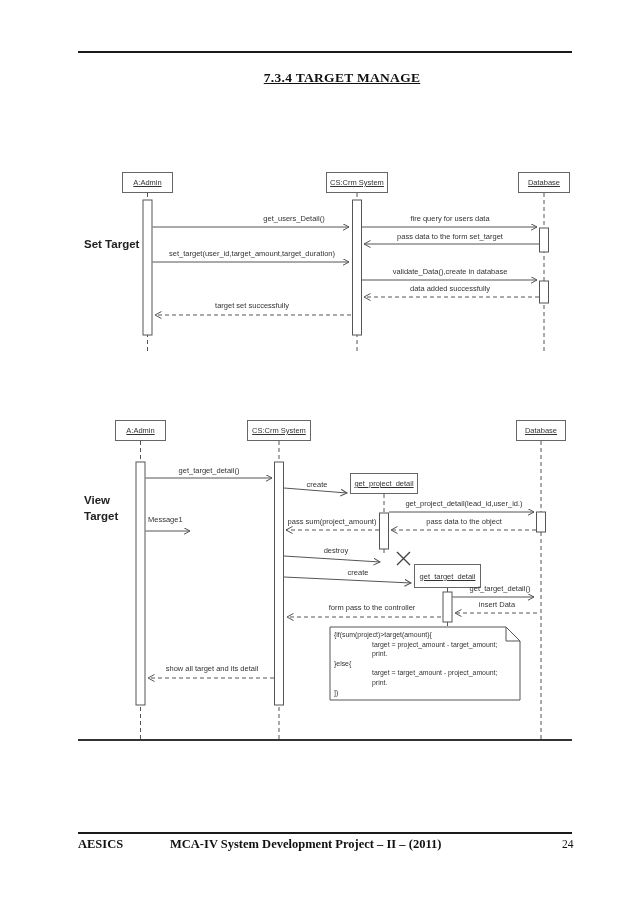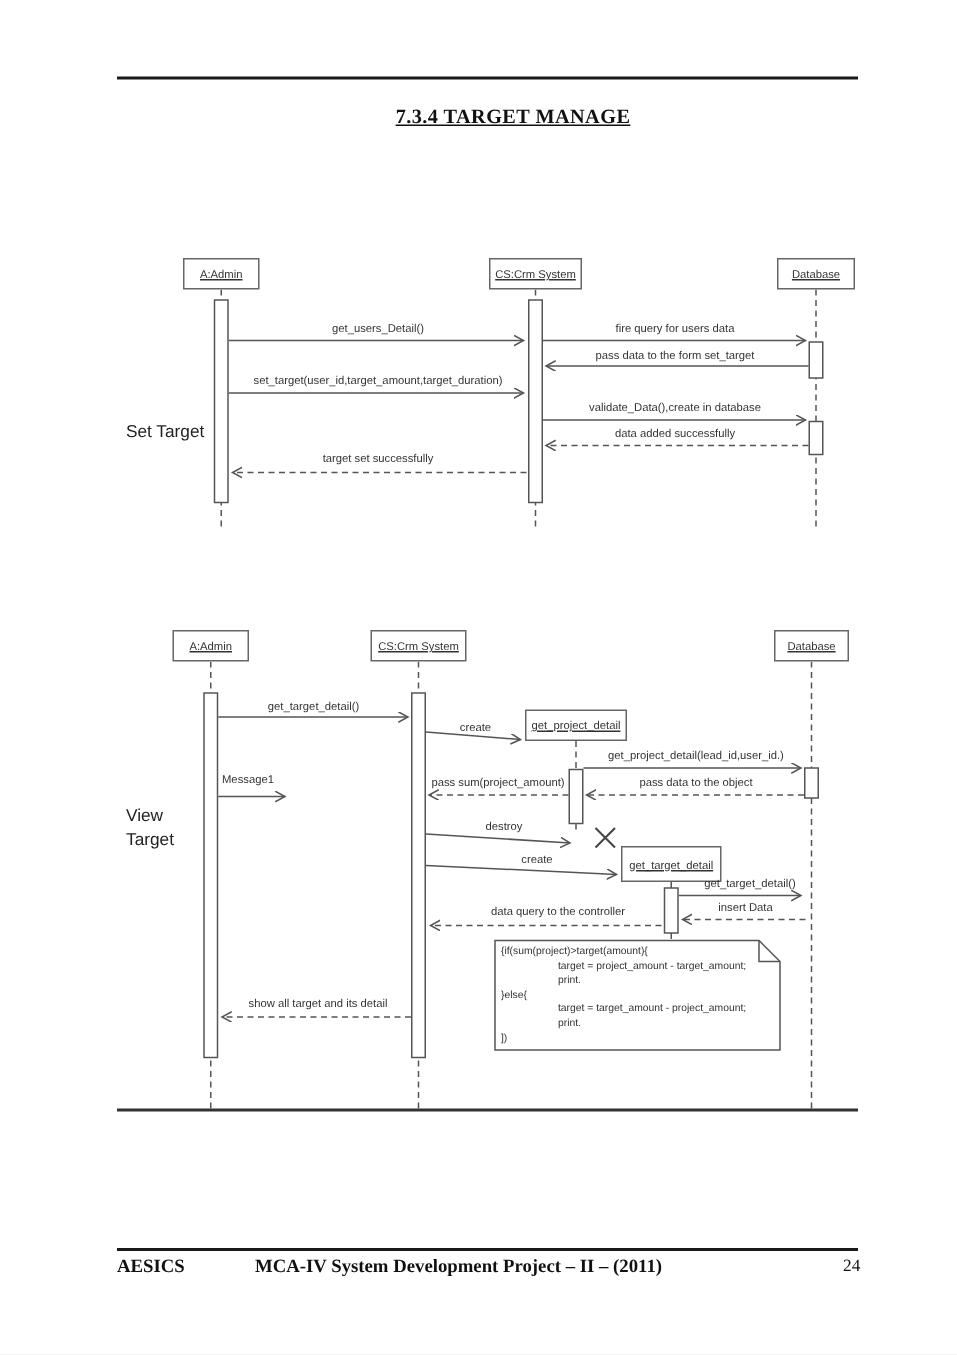--- a/index.html
+++ b/index.html
@@ -8,21 +8,21 @@
     background:#ffffff; overflow:hidden;
     font-family:"Liberation Sans", sans-serif; color:#333;
   }
   .rule { position:absolute; background:#1a1a1a; }
   .sec-title {
     position:absolute; font-family:"Liberation Serif", serif;
     font-weight:bold; font-size:13.5px; color:#111;
     text-decoration:underline; text-align:center; letter-spacing:.3px;
   }
   .dg-title { position:absolute; font-weight:bold; font-size:11.5px; color:#222; text-align:center; }
-  .side-label { position:absolute; font-weight:normal; font-size:11.5px; color:#222; line-height:16px;margin-top:44px; }
+  .side-label { position:absolute; font-weight:bold; font-size:11.5px; color:#222; line-height:16px; }
   .actor, .obj {
     position:absolute; height:21px; border:1px solid #666; background:#fff;
     display:flex; align-items:center; justify-content:center;
     font-size:7.5px; color:#333; box-sizing:border-box;
   }
   .actor span, .obj span { text-decoration:underline; white-space:nowrap; }
   .msg {
     position:absolute; font-size:7.5px; color:#333;
     text-align:center; white-space:nowrap; line-height:10px;
   }
@@ -109,21 +109,21 @@
   <div class="actor" style="left:122px; top:172px; width:51px;">
     <span>A:Admin</span>
   </div>
   <div class="actor" style="left:326px; top:172px; width:62px;">
     <span>CS:Crm System</span>
   </div>
   <div class="actor" style="left:518px; top:172px; width:52px;">
     <span>Database</span>
   </div>
 
-  <div class="msg" style="left:152px; top:214px; width:200px;">get_users_Detail()</div>
+  <div class="msg" style="left:152px; top:214px; width:200px;padding-left:42px;">get_users_Detail()</div>
   <div class="msg" style="left:350px; top:214px; width:200px;">fire query for users data</div>
   <div class="msg" style="left:350px; top:232px; width:200px;">pass data to the form set_target</div>
   <div class="msg" style="left:152px; top:249px; width:200px;">set_target(user_id,target_amount,target_duration)</div>
   <div class="msg" style="left:350px; top:267px; width:200px;">validate_Data(),create in database</div>
   <div class="msg" style="left:350px; top:284px; width:200px;">data added successfully</div>
   <div class="msg" style="left:152px; top:301px; width:200px;">target set successfully</div>
 
   <div class="side-label" style="left:84px; top:492px; width:46px;">View Target</div>
 
   <div class="actor" style="left:115px; top:420px; width:51px;">
@@ -146,21 +146,21 @@
   <div class="msg" style="left:109px; top:466px; width:200px;">get_target_detail()</div>
   <div class="msg" style="left:287px; top:480px; width:60px;">create</div>
   <div class="msg" style="left:364px; top:499px; width:200px;">get_project_detail(lead_id,user_id.)</div>
   <div class="msg" style="left:364px; top:517px; width:200px;">pass data to the object</div>
   <div class="msg" style="left:232px; top:517px; width:200px;">pass sum(project_amount)</div>
   <div class="msg left" style="left:148px; top:515px;">Message1</div>
   <div class="msg" style="left:306px; top:546px; width:60px;">destroy</div>
   <div class="msg" style="left:328px; top:568px; width:60px;">create</div>
   <div class="msg" style="left:400px; top:584px; width:200px;">get_target_detail()</div>
   <div class="msg" style="left:397px; top:600px; width:200px;">insert Data</div>
-  <div class="msg" style="left:272px; top:603px; width:200px;">data query to the controller</div>
+  <div class="msg" style="left:272px; top:603px; width:200px;">form pass to the controller</div>
   <div class="msg" style="left:112px; top:664px; width:200px;">show all target and its detail</div>
 
   <div class="note-text" style="left:334px; top:630px; width:184px;">
     <div>{if(sum(project)&gt;target(amount){</div>
     <div class="ind">target = project_amount - target_amount;</div>
     <div class="ind">print.</div>
     <div>}else{</div>
     <div class="ind">target = target_amount - project_amount;</div>
     <div class="ind">print.</div>
     <div>])</div>

